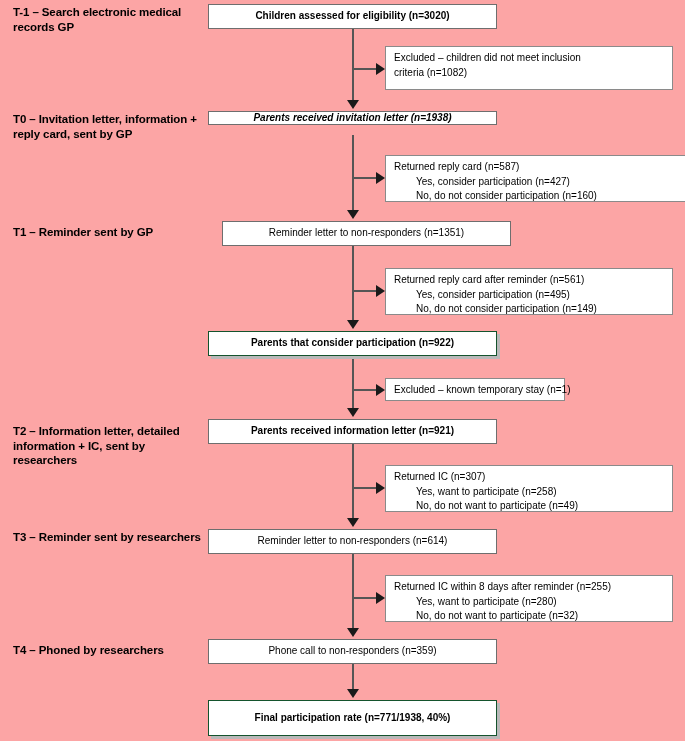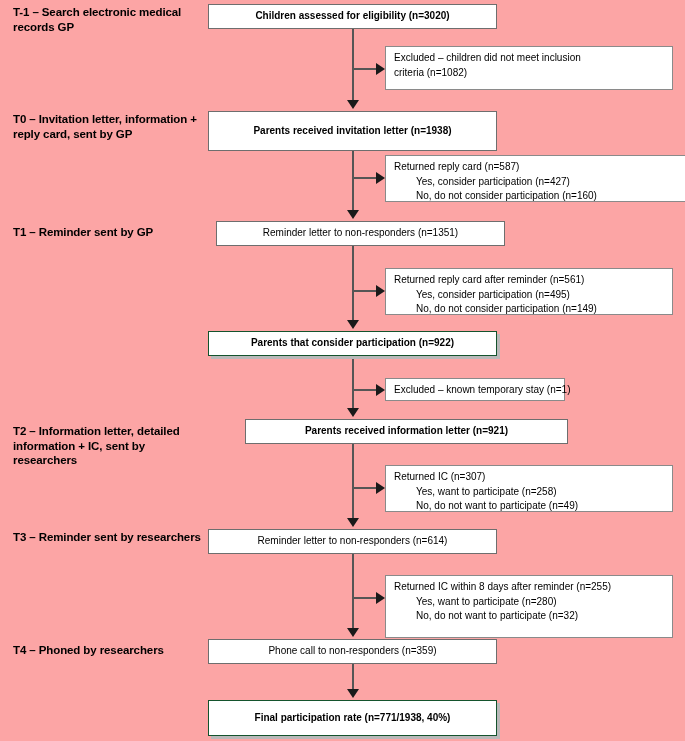--- a/index.html
+++ b/index.html
@@ -140,33 +140,33 @@
   <div class="hline" style="left:352px; top:597px; width:29px;"></div>
   <div class="arrow-right" style="left:376px; top:592px;"></div>
 
   <div class="vline" style="left:352px; top:663px; height:27px;"></div>
   <div class="arrow-down" style="left:347px; top:689px;"></div>
 
   <div class="box main bold" style="left:208px; top:4px; width:289px; height:25px;">
     <span>Children assessed for eligibility (n=3020)</span>
   </div>
 
-  <div class="box main bold" style="left:208px; top:111px; width:289px; height:40px;">
+  <div class="box main bold" style="left:208px; top:111px; width:289px; height:14px;font-style:italic;">
     <span>Parents received invitation letter (n=1938)</span>
   </div>
 
-  <div class="box main" style="left:216px; top:221px; width:289px; height:25px;">
+  <div class="box main" style="left:222px; top:221px; width:289px; height:25px;">
     <span>Reminder letter to non-responders (n=1351)</span>
   </div>
 
   <div class="box main bold shadowed" style="left:208px; top:331px; width:289px; height:25px;">
     <span>Parents that consider participation (n=922)</span>
   </div>
 
-  <div class="box main bold" style="left:208px; top:419px; width:323px; height:25px;margin-left:37px;">
+  <div class="box main bold" style="left:208px; top:419px; width:289px; height:25px;">
     <span>Parents received information letter (n=921)</span>
   </div>
 
   <div class="box main" style="left:208px; top:529px; width:289px; height:25px;">
     <span>Reminder letter to non-responders (n=614)</span>
   </div>
 
   <div class="box main" style="left:208px; top:639px; width:289px; height:25px;">
     <span>Phone call to non-responders (n=359)</span>
   </div>
@@ -195,19 +195,19 @@
   <div class="box side" style="left:385px; top:378px; width:180px; height:23px;">
     <div class="side-line">Excluded – known temporary stay (n=1)</div>
   </div>
 
   <div class="box side" style="left:385px; top:465px; width:288px; height:47px;">
     <div class="side-line">Returned IC (n=307)</div>
     <div class="side-line indent">Yes, want to participate (n=258)</div>
     <div class="side-line indent">No, do not want to participate (n=49)</div>
   </div>
 
-  <div class="box side" style="left:385px; top:575px; width:288px; height:63px;">
+  <div class="box side" style="left:385px; top:575px; width:288px; height:47px;">
     <div class="side-line">Returned IC within 8 days after reminder (n=255)</div>
     <div class="side-line indent">Yes, want to participate (n=280)</div>
     <div class="side-line indent">No, do not want to participate (n=32)</div>
   </div>
 
 </div>
 
 </body></html>

